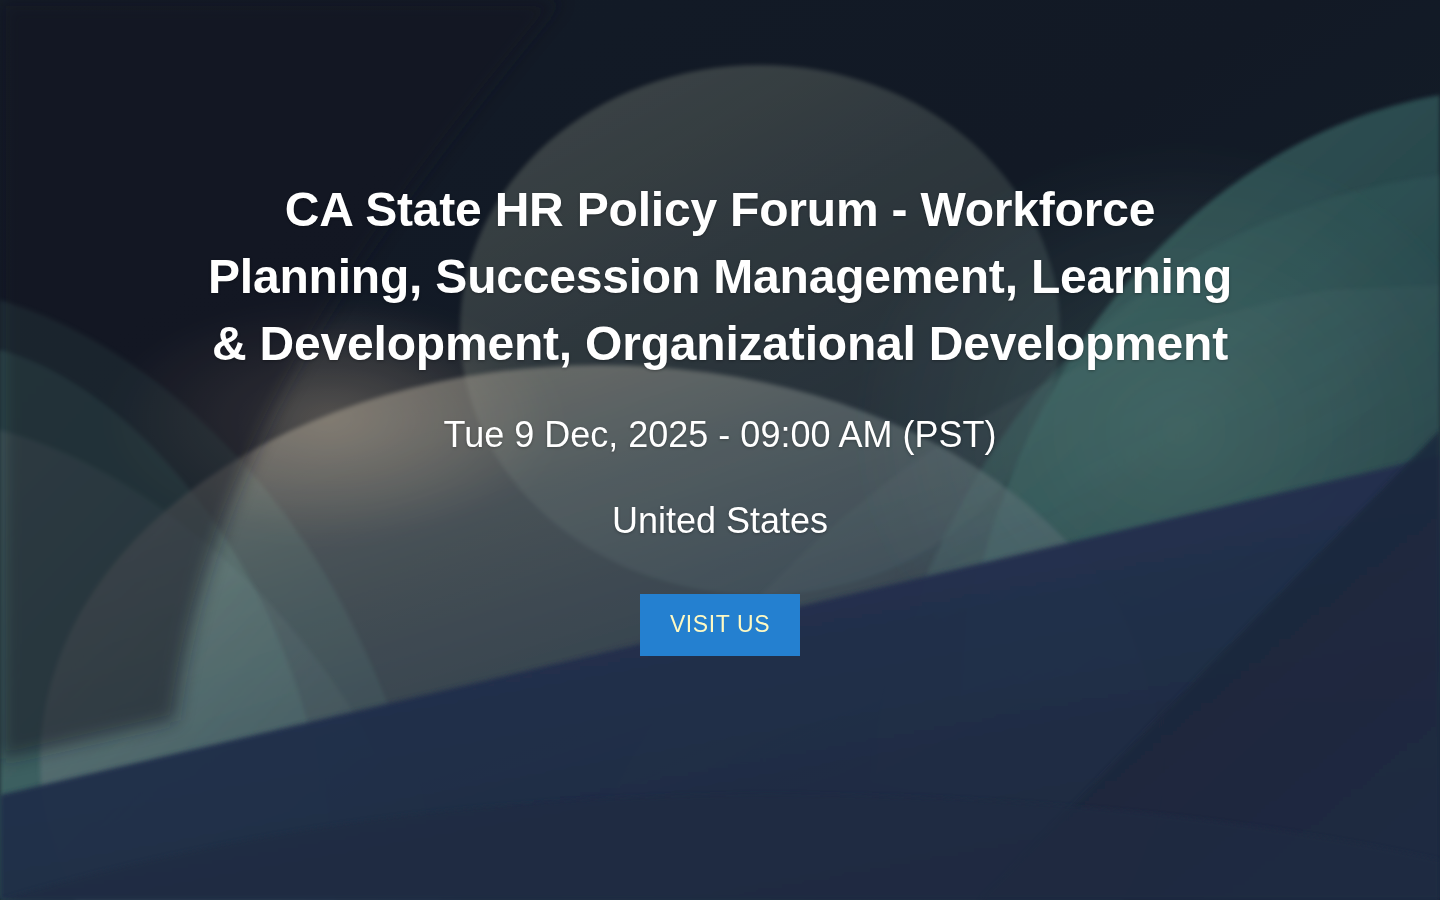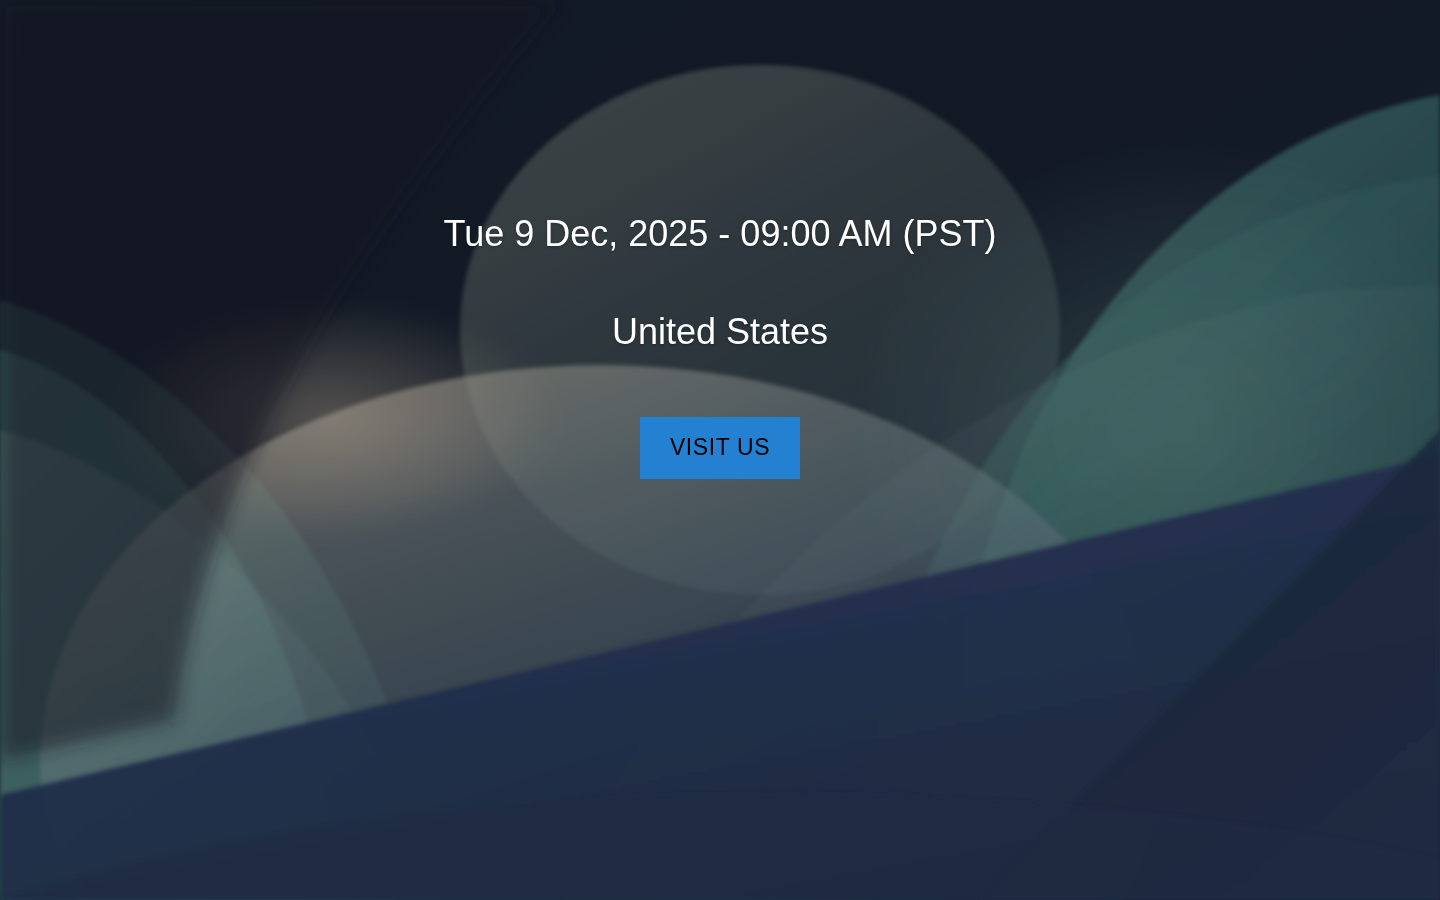--- a/index.html
+++ b/index.html
@@ -58,38 +58,38 @@
     padding-top: 36px;
     color: #ffffff;
     font-size: 36px;
     font-weight: normal;
     line-height: 44px;
     text-align: right;
     text-shadow: 0 1px 3px rgba(0,0,0,0.28);
   }
 
   .event-location {
-    margin: 12px;
+    margin: 0;
     padding-top: 42px;
     color: #ffffff;
     font-size: 36px;
     font-weight: normal;
     line-height: 44px;
     text-align: center;
     text-shadow: 0 1px 3px rgba(0,0,0,0.28);
   }
 
   .cta-wrap {
     padding-top: 51px;
   }
 
   .visit-button {
     display: inline-block;
     background: #2480d0;
-    color: #000000;
+    color: #fef9c3;
     font-size: 23px;
     font-weight: normal;
     letter-spacing: 0.6px;
     line-height: 1;
     padding: 19px 30px 20px 30px;
     border: 0;
     border-radius: 0;
     cursor: pointer;
     font-family: "Liberation Sans", sans-serif;
     text-decoration: none;
@@ -200,20 +200,21 @@
 
     <path d="M0,900 C200,840 430,800 700,795 C980,790 1240,815 1440,860 L1440,900 Z" fill="#222e47" opacity="0.70" filter="url(#soft)"></path>
 
     <path d="M0,0 L560,0 C460,120 360,250 300,360 C230,485 190,600 175,720 L0,760 Z" fill="#121924" opacity="0.55" filter="url(#softer)"></path>
 
     <rect x="0" y="0" width="1440" height="900" fill="#0d131d" opacity="0.10"></rect>
   </svg>
 
   <div class="content">
 
+    <h1 class="event-title">CA State HR Policy Forum - Workforce Planning, Succession Management, Learning &amp; Development, Organizational Development</h1>
 
     <p class="event-date">Tue 9 Dec, 2025 - 09:00 AM (PST)</p>
 
     <p class="event-location">United States</p>
 
     <div class="cta-wrap">
       <button class="visit-button" type="button">VISIT US</button>
     </div>
 
   </div>

